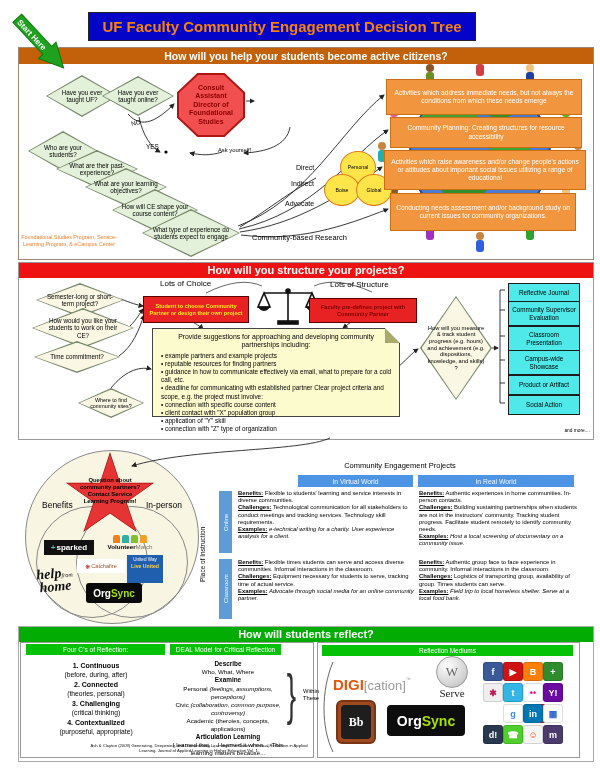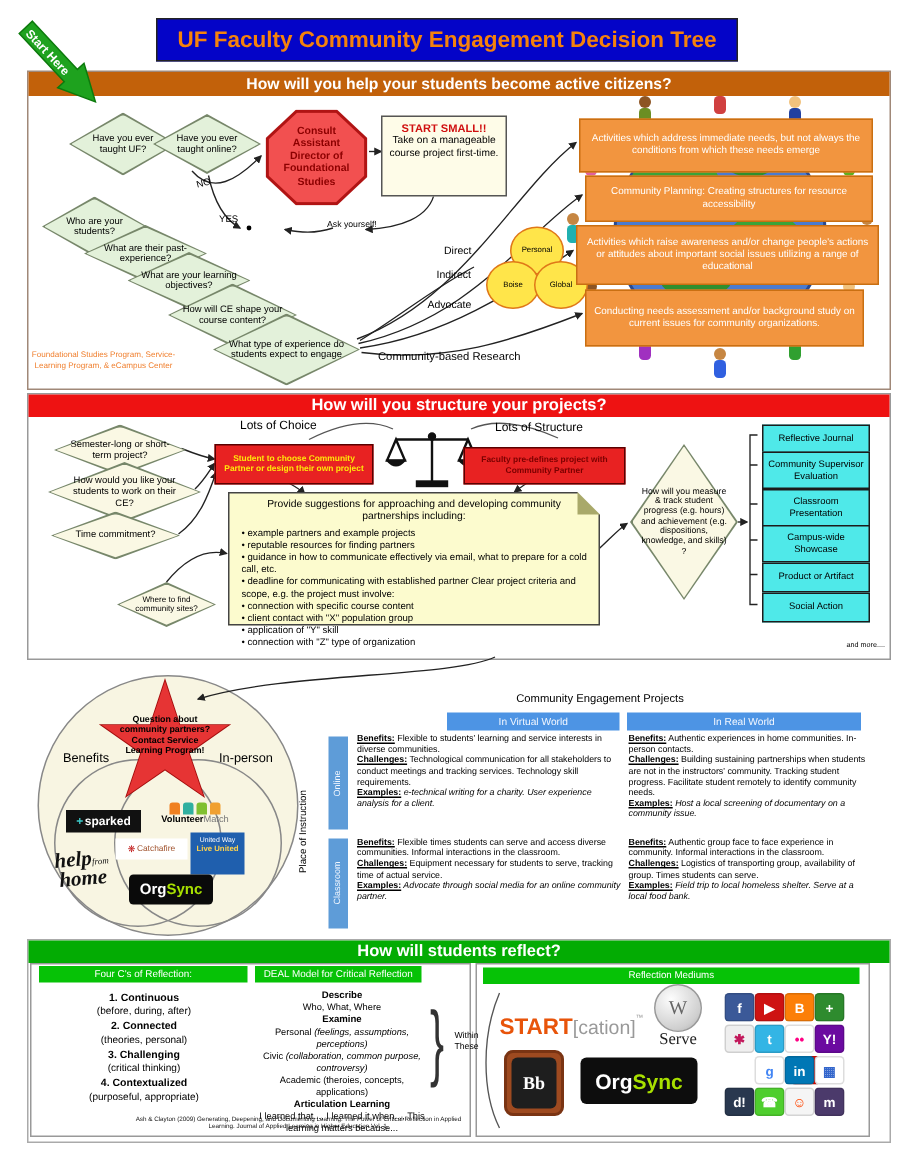--- a/index.html
+++ b/index.html
@@ -175,21 +175,21 @@
       <path d="M333,662 C321,690 321,728 333,752"></path>
     </g>
   </svg>
 
   <svg class="abs" style="left:6px;top:2px" width="110" height="100">
     <g transform="translate(20,8) rotate(47)">
       <polygon points="0,6 44,6 44,0 68,12 44,24 44,18 0,18" fill="#1ea21e" stroke="#0c7a0c"></polygon>
       <text x="3" y="15.5" font-size="8" fill="#ffffff" font-weight="bold">Start Here</text>
     </g>
   </svg>
-  <div class="abs" style="left:104px;top:12px;width:386px;height:27px;line-height:27px;background:#0404c8;border:1px solid #222;color:#f5820c;font-weight:bold;font-size:15px;text-align:center">UF Faculty Community Engagement Decision Tree</div>
+  <div class="abs" style="left:88px;top:12px;width:386px;height:27px;line-height:27px;background:#0404c8;border:1px solid #222;color:#f5820c;font-weight:bold;font-size:15px;text-align:center">UF Faculty Community Engagement Decision Tree</div>
 
   <div class="dia" style="left:46px;top:75px;width:72px;height:42px">
       <div class="db"></div>
       <div class="df g"></div>
       <div class="dt">Have you ever taught UF?</div>
     </div>
   <div class="dia" style="left:102px;top:76px;width:72px;height:40px">
       <div class="db"></div>
       <div class="df g"></div>
       <div class="dt">Have you ever taught online?</div>
@@ -219,24 +219,20 @@
       <div class="df g"></div>
       <div class="dt">What type of experience do students expect to engage</div>
     </div>
 
   <div class="octo" style="left:177px;top:73px;width:68px;height:64px">
       <div class="ob"></div>
       <div class="of"></div>
       <div class="ot">Consult Assistant Director of Foundational Studies</div>
     </div>
 
-  <div class="note1" style="left:254px;top:77px;width:74px;height:46px">
-    <div style="color:#d01010;font-weight:bold;font-size:7.4px">START SMALL!!</div>
-    <div style="font-size:6.8px">Take on a manageable course project first-time.</div>
-  </div>
 
   <div class="lab" style="left:131px;top:119px;font-size:6.4px;transform:rotate(-14deg)">NO</div>
   <div class="lab" style="left:146px;top:143px;font-size:6.4px">YES</div>
   <div class="lab" style="left:218px;top:147px;font-size:5.8px">Ask yourself!</div>
   <div class="lab" style="left:296px;top:164px">Direct</div>
   <div class="lab" style="left:291px;top:180px">Indirect</div>
   <div class="lab" style="left:285px;top:200px">Advocate</div>
   <div class="lab" style="left:252px;top:233px;font-size:7.5px">Community-based Research</div>
 
   <div class="circ" style="left:340px;top:151px;width:34px;height:30px">Personal</div>
@@ -407,21 +403,21 @@
     <span>Civic </span><span class="it">(collaboration, common purpose, controversy)</span><br>
     <span>Academic (theroies, concepts, applications)</span><br>
     <b>Articulation Learning</b><br>
     <span>I learned that..., I learned it when..., This learning matters because...</span>
   </div>
   <div class="abs" style="left:282px;top:664px;font-size:56px;line-height:60px;color:#333;transform:scale(0.5,1);font-weight:100">}</div>
   <div class="abs" style="left:300px;top:688px;width:22px;font-size:5.8px;line-height:1.2;text-align:center">Within These</div>
   <div class="abs" style="left:90px;top:743px;width:218px;font-size:4.2px;line-height:1.3;text-align:center;color:#111">Ash &amp; Clayton (2009) Generating, Deepening, and Documenting Learning: The Power of Critical Reflection in Applied Learning. Journal of Applied Learning in Higher Education Vol. 1.</div>
 
   <div class="abs" style="left:333px;top:676px">
-    <span style="font-size:15px;font-weight:bold;color:#e8540a">START</span><span style="font-size:13px;color:#999">[cation]</span><span style="font-size:5px;color:#999;vertical-align:top">™</span>
+    <span style="font-size:15px;font-weight:bold;color:#e8540a">DIGI</span><span style="font-size:13px;color:#999">[cation]</span><span style="font-size:5px;color:#999;vertical-align:top">™</span>
   </div>
   <div class="abs" style="left:436px;top:656px;width:30px;height:30px;border-radius:50%;border:1px solid #999;background:radial-gradient(circle at 35% 30%,#fdfdfd,#cfcfcf 70%,#a8a8a8);display:flex;align-items:center;justify-content:center;font-family:'Liberation Serif',serif;font-size:13px;color:#666">W</div>
   <div class="abs" style="left:427px;top:687px;width:50px;text-align:center;font-family:'Liberation Serif',serif;font-size:11px;color:#222">Serve</div>
   <div class="abs" style="left:336px;top:700px;width:36px;height:40px;background:#9e4a20;border:2px solid #7a3413;border-radius:6px">
     <div style="position:absolute;inset:3px;background:#1e1e1e;border-radius:4px;display:flex;align-items:center;justify-content:center;color:#fff;font-weight:bold;font-size:12px;font-family:'Liberation Serif',serif">Bb</div>
   </div>
   <div class="logo" style="left:387px;top:705px;width:78px;height:31px;background:#0d0d0d;border-radius:4px;font-size:14px;font-weight:bold">
     <span style="color:#fff">Org</span>
       <span style="color:#a8e000">Sync</span>
   </div>

